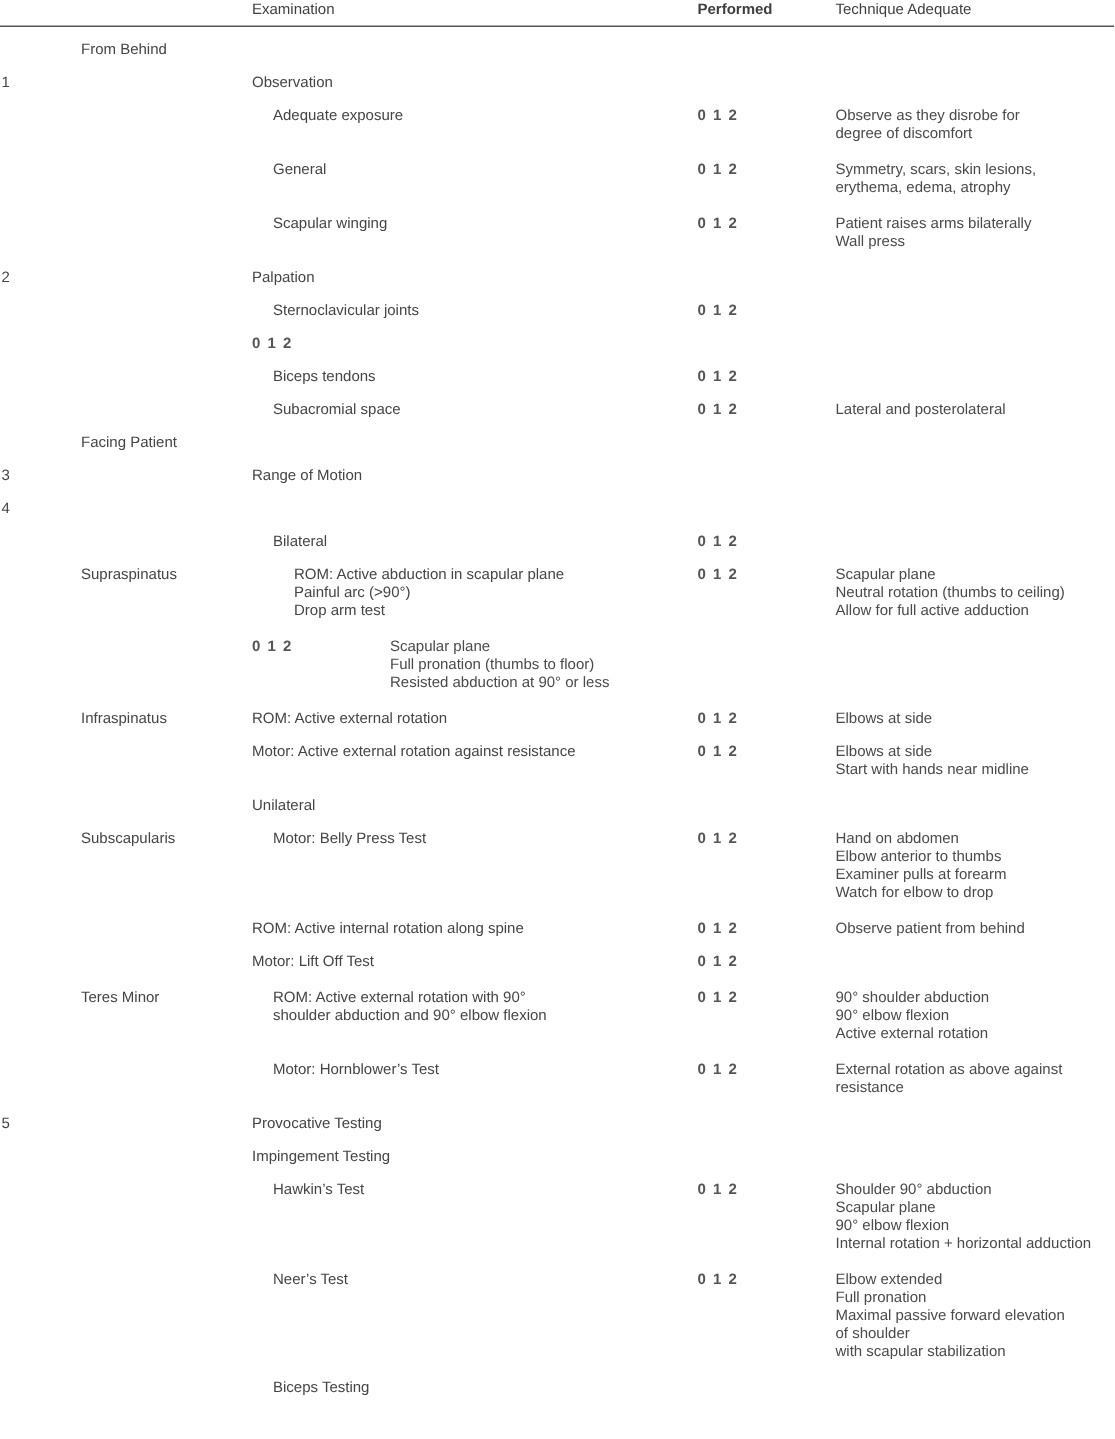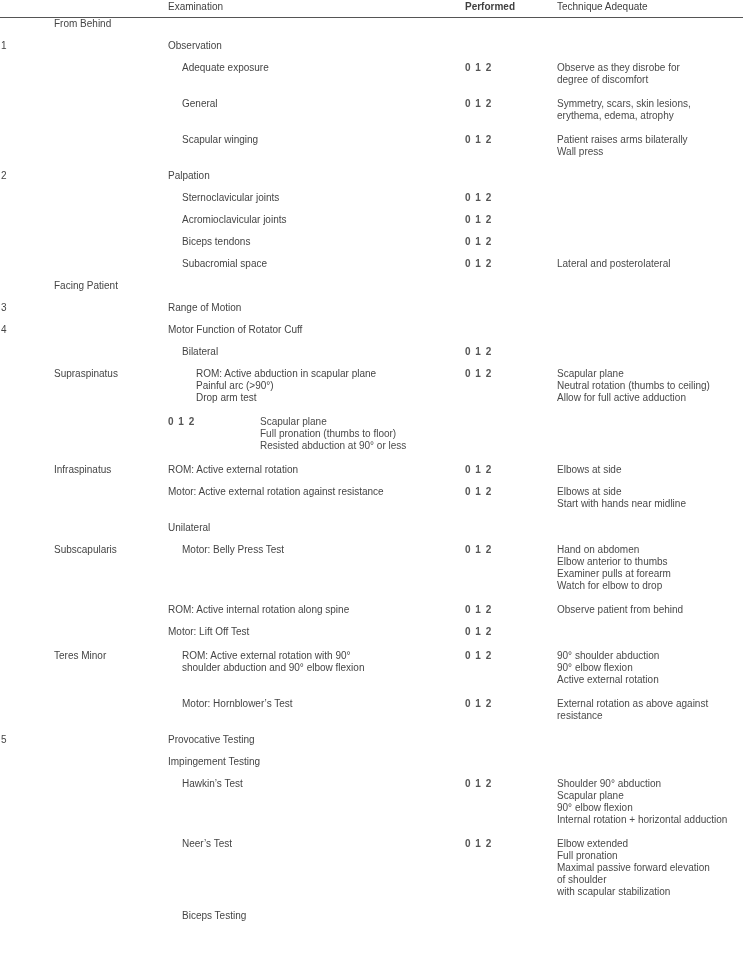--- a/index.html
+++ b/index.html
@@ -13,20 +13,21 @@
     line-height: 12px;
     color: #454545;
     overflow: hidden;
     box-sizing: border-box;
   }
   .hdr-row {
     display: flex;
     align-items: flex-start;
     padding: 1px 0 4px 0;
     border-bottom: 1px solid #555555;
+    margin-bottom: 10px;
   }
   .row { display: flex; align-items: flex-start; margin-bottom: 10px; }
   .row.multi { margin-bottom: 12px; }
   .c-num  { width: 54px;  flex: 0 0 54px;  padding-left: 1px; box-sizing: border-box; }
   .c-side { width: 114px; flex: 0 0 114px; box-sizing: border-box; }
   .c-exam { width: 297px; flex: 0 0 297px; box-sizing: border-box; }
   .c-perf { width: 92px;  flex: 0 0 92px;  box-sizing: border-box; color: #555555; letter-spacing: 1px; font-weight: bold; }
   .c-tech { flex: 1 1 auto; min-width: 0; color: #4a4a4a; }
   .indent-0 { padding-left: 0; }
   .indent-1 { padding-left: 14px; }
@@ -112,23 +113,20 @@
         <div class="c-side"></div>
         <div class="c-exam">
           <div class="exam-line indent-1">Sternoclavicular joints</div>
         </div>
         <div class="c-perf">0 1 2</div>
         <div class="c-tech"></div>
       </div>
       <div class="row">
         <div class="c-num"></div>
         <div class="c-side"></div>
-        <div class="c-exam">
-          <div class="exam-line indent-1">Acromioclavicular joints</div>
-        </div>
         <div class="c-perf">0 1 2</div>
         <div class="c-tech"></div>
       </div>
       <div class="row">
         <div class="c-num"></div>
         <div class="c-side"></div>
         <div class="c-exam">
           <div class="exam-line indent-1">Biceps tendons</div>
         </div>
         <div class="c-perf">0 1 2</div>
@@ -157,23 +155,20 @@
         <div class="c-side"></div>
         <div class="c-exam">
           <div class="exam-line indent-0">Range of Motion</div>
         </div>
         <div class="c-perf"></div>
         <div class="c-tech"></div>
       </div>
       <div class="row">
         <div class="c-num">4</div>
         <div class="c-side"></div>
-        <div class="c-exam">
-          <div class="exam-line indent-0">Motor Function of Rotator Cuff</div>
-        </div>
         <div class="c-perf"></div>
         <div class="c-tech"></div>
       </div>
       <div class="row">
         <div class="c-num"></div>
         <div class="c-side"></div>
         <div class="c-exam">
           <div class="exam-line indent-1">Bilateral</div>
         </div>
         <div class="c-perf">0 1 2</div>

